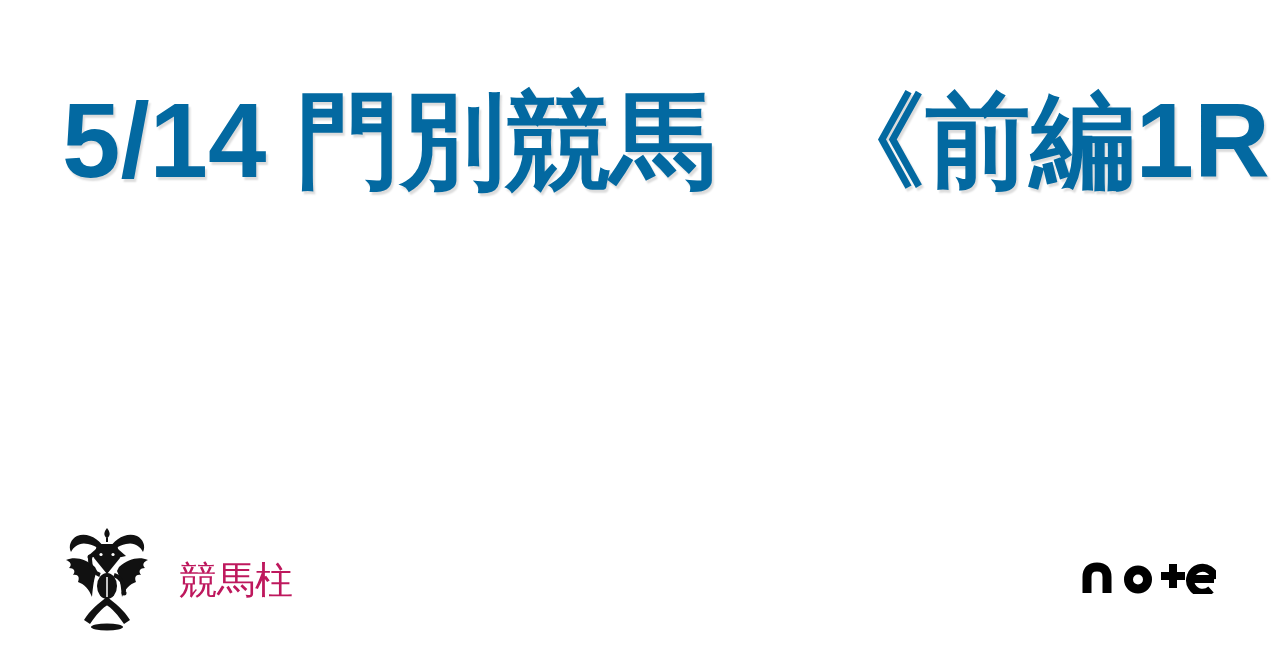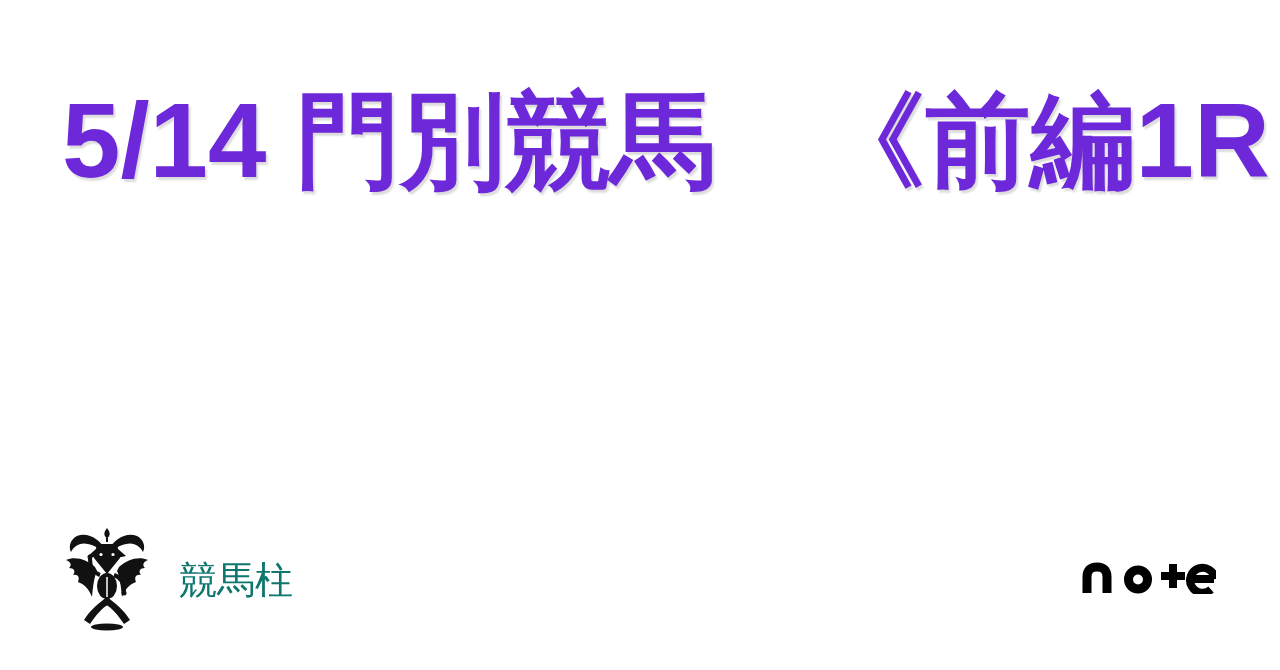--- a/index.html
+++ b/index.html
@@ -20,41 +20,41 @@
     position: absolute;
     left: 62px;
     top: 68px;
     width: 1160px;
   }
   .title-line {
     font-size: 105px;
     line-height: 146px;
     font-weight: 800;
     letter-spacing: 0px;
-    color: #6d28d9;
+    color: #0369a1;
     white-space: nowrap;
     text-shadow: 2px 3px 2px rgba(0,0,0,0.14);
   }
   .footer-left {
     position: absolute;
     left: 62px;
     top: 527px;
     display: flex;
     align-items: center;
     gap: 27px;
   }
   .avatar {
     width: 90px;
     height: 105px;
     flex: 0 0 auto;
   }
   .author-name {
     font-size: 38px;
     font-weight: 400;
-    color: #0f766e;
+    color: #be185d;
     line-height: 1;
     white-space: nowrap;
   }
   .note-logo {
     position: absolute;
     left: 1082px;
     top: 562px;
     width: 134px;
     height: 32px;
   }

